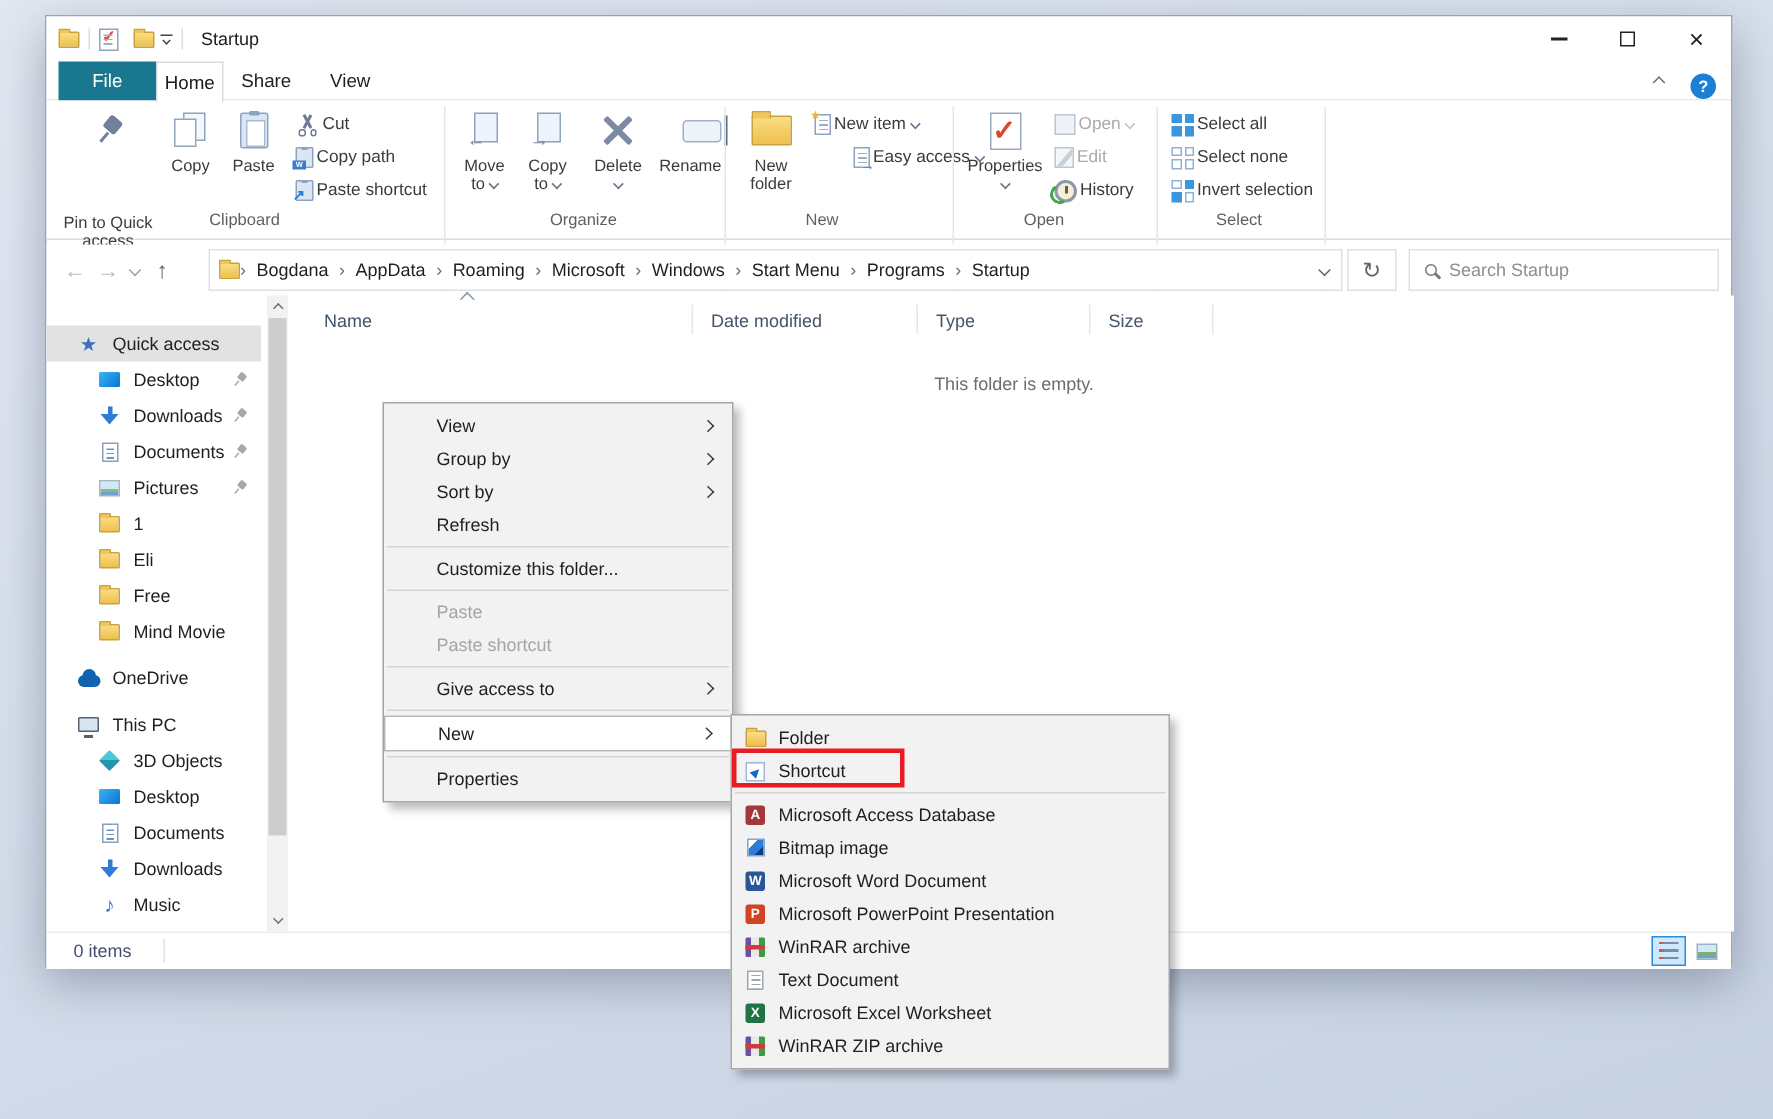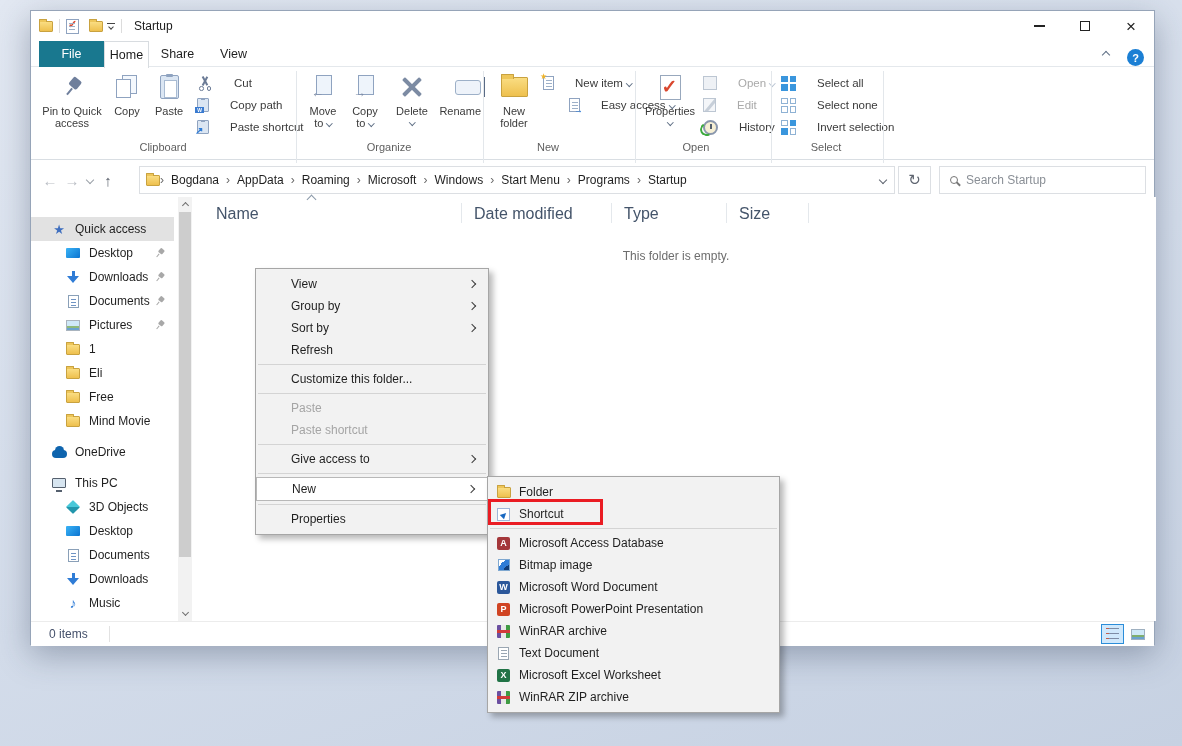--- a/index.html
+++ b/index.html
@@ -32,21 +32,21 @@
   .chev-up { transform:rotate(-135deg); }
   .chev-down { transform:rotate(45deg); }
 
   
   .ribbon { position:absolute; left:0; top:56px; width:100%; height:93px; background:#fff; border-bottom:1px solid #d9dee3; }
   .rgroup-sep { position:absolute; top:4px; width:1px; height:135px; background:#e3e7eb; }
   .rgroup-label { position:absolute; top:74px; font-size:11px; color:#5f5f5f; text-align:center; }
   .rbig { position:absolute; top:4px; display:flex; flex-direction:column; align-items:center; }
   .rbig .icbox { height:32px; display:flex; align-items:center; justify-content:center; }
   .rbig .lbl { font-size:11px; line-height:12px; color:#3b3b3b; text-align:center; margin-top:2px; }
-  .rsmall { position:absolute; height:20px; display:flex; align-items:center; gap:21px; font-size:11.5px; color:#3b3b3b; }
+  .rsmall { position:absolute; height:20px; display:flex; align-items:center; gap:2px; font-size:11.5px; color:#3b3b3b; }
   .rsmall.disabled, .rsmall.disabled .lbl { color:#a9a9a9; }
   .caret { display:inline-block; width:4.5px; height:4.5px; border-right:1.2px solid #5f6f85; border-bottom:1.2px solid #5f6f85;
            transform:rotate(45deg); margin-left:4px; vertical-align:2px; }
   .caret-below { display:block; margin:3px auto 0; }
 
   
   .ic-pin-lg { position:relative; width:22px; height:22px; transform:rotate(40deg); }
   .ic-pin-lg::before { content:''; position:absolute; left:6px; top:1px; width:10px; height:10px; background:#6f7f9c; border-radius:2px; }
   .ic-pin-lg::after { content:''; position:absolute; left:10.5px; top:12px; width:2px; height:8px; background:#6f7f9c; }
   .ic-copy-lg { position:relative; width:24px; height:24px; }
@@ -137,21 +137,21 @@
   .ic-pic { width:14px; height:11px; border:1px solid #aab4be; background:linear-gradient(180deg,#cfe9f8 0 55%, #8fba7a 55% 78%, #6aa3cf 78%); }
   .ic-cloud { width:15px; height:8px; background:#0e64ae; border-radius:8px; position:relative; margin-top:3px; }
   .ic-cloud::before { content:''; position:absolute; width:9px; height:9px; border-radius:50%; background:#0e64ae; top:-4px; left:3px; }
   .ic-pc { width:14px; height:10px; background:#d7e5f0; border:1.6px solid #55606e; border-radius:1px; position:relative; }
   .ic-pc::after { content:''; position:absolute; left:2.5px; bottom:-5px; width:6px; height:2px; background:#55606e; }
   .ic-cube { width:10px; height:10px; transform:rotate(45deg); background:linear-gradient(135deg,#49c8d9 50%,#2296ac 50%); border-radius:1px; }
   .ic-note { color:#2f7cd6; font-size:14px; line-height:1; }
 
   
   .filearea { position:absolute; left:165px; top:186px; width:960px; height:424px; background:#fff; }
-  .hdr { position:absolute; top:6px; height:22px; display:flex; align-items:center; color:#44546a; font-size:16px; }
+  .hdr { position:absolute; top:6px; height:22px; display:flex; align-items:center; color:#44546a; font-size:12px; }
   .hdr-sep { position:absolute; top:6px; width:1px; height:20px; background:#e4e8ec; }
   .sort-chev { position:absolute; top:-1px; width:7px; height:7px; border-right:1.3px solid #8a98a8; border-bottom:1.3px solid #8a98a8; transform:rotate(-135deg); }
   .empty-msg { position:absolute; top:52px; left:330px; width:300px; text-align:center; color:#6d6d6d; }
 
   
   .statusbar { position:absolute; left:0; top:610px; width:100%; height:25px; background:#fff; border-top:1px solid #ececec; }
   .sb-count { position:absolute; left:18px; top:5px; color:#44506a; }
   .sb-div { position:absolute; left:78px; top:4px; width:1px; height:16px; background:#e2e2e2; }
   .view-btn { position:absolute; top:2px; width:23px; height:20px; display:flex; align-items:center; justify-content:center; }
   .view-sel { background:#cfe8fc; border:1px solid #2b8dd9; }
@@ -224,21 +224,21 @@
       <div class="tab tab-file">File</div>
       <div class="tab tab-active" style="left:73px;width:45px;">Home</div>
       <div class="tab" style="left:118px;width:57px;">Share</div>
       <div class="tab" style="left:175px;width:55px;">View</div>
       <span class="chev chev-up abs" style="left:1072px;top:11px;"></span>
       <div class="help-circle" style="right:10px;">?</div>
     </div>
 
     <div class="ribbon">
 
-      <div class="rbig" style="left:8px;width:66px;">
+      <div class="rbig" style="left:8px;width:66px;gap:38px;">
         <span class="icbox">
             <span class="ic-pin-lg"></span>
           </span>
         <span class="lbl">Pin to Quick access</span>
       </div>
       <div class="rbig" style="left:78px;width:36px;">
         <span class="icbox">
             <span class="ic-copy-lg">
               <i></i>
               <i></i>

